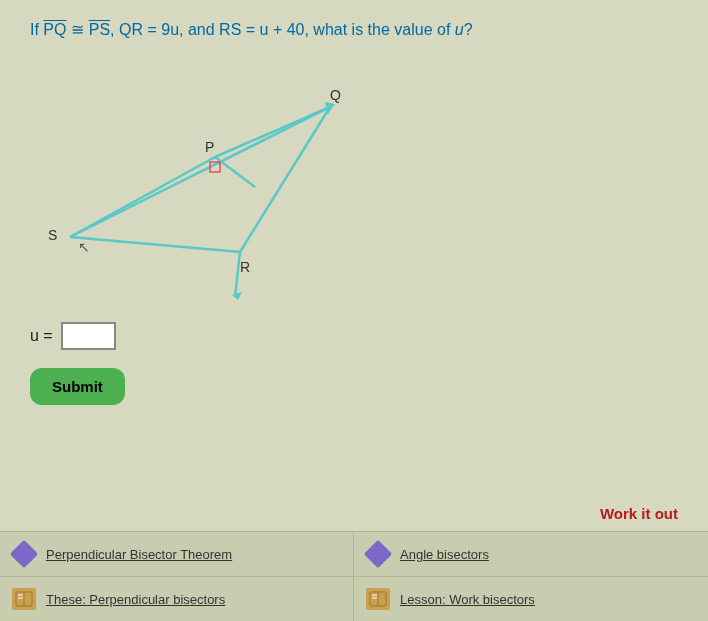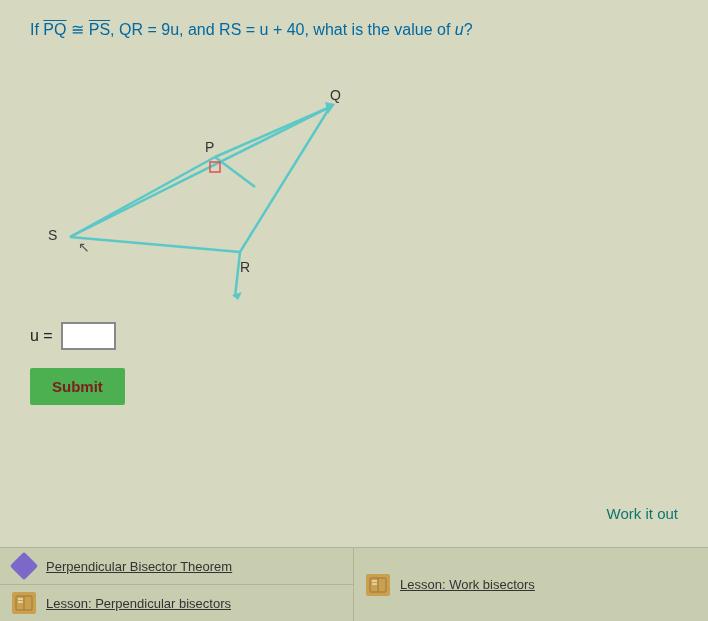--- a/index.html
+++ b/index.html
@@ -59,57 +59,57 @@
       width: 55px;
       height: 28px;
       border: 2px solid #888;
       background: white;
       font-size: 15px;
       padding: 2px 4px;
     }
 
     .submit-btn {
       background: #4caf50;
-      color: #7f1d1d;
+      color: #000000;
       border: none;
       padding: 10px 22px;
       font-size: 15px;
       font-weight: bold;
-      border-radius: 2px;
+      border-radius: 12px;
       cursor: pointer;
     }
 
     .help-section {
       position: absolute;
       bottom: 95px;
       right: 30px;
       text-align: right;
     }
 
     .work-it-out {
-      color: #0f766e;
+      color: #b91c1c;
       font-size: 15px;
-      font-weight: normal;
+      font-weight: bold;
       margin-bottom: 4px;
       margin-top: 20px;
     }
 
     .not-feeling {
       color: #333;
       font-size: 14px;
     }
 
     .resource-links {
       position: absolute;
       bottom: 0;
       left: 0;
       right: 0;
       display: flex;
       flex-direction: row;
-      height: 74px;
+      height: 90px;
     }
 
     .resource-col {
       flex: 1;
       display: flex;
       flex-direction: column;
     }
 
     .resource-item {
       flex: 1;
@@ -217,25 +217,31 @@
       <div class="resource-icon">
         <div class="book-icon">
           <svg width="18" height="16" viewBox="0 0 18 16">
             <rect x="1" y="1" width="16" height="14" rx="1" fill="#c8a050" stroke="#a07830" stroke-width="1"></rect>
             <line x1="9" y1="1" x2="9" y2="15" stroke="#a07830" stroke-width="1"></line>
             <line x1="3" y1="4" x2="8" y2="4" stroke="#fff" stroke-width="1"></line>
             <line x1="3" y1="7" x2="8" y2="7" stroke="#fff" stroke-width="1"></line>
           </svg>
         </div>
       </div>
-      <span>Lesson: Perpendicular bisectors</span>
+      <span>These: Perpendicular bisectors</span>
     </div>
   </div>
 
   <div class="resource-col">
+    <div class="resource-item">
+      <div class="resource-icon">
+        <div class="diamond-icon"></div>
+      </div>
+      <span>Angle bisectors</span>
+    </div>
     <div class="resource-item">
       <div class="resource-icon">
         <div class="book-icon">
           <svg width="18" height="16" viewBox="0 0 18 16">
             <rect x="1" y="1" width="16" height="14" rx="1" fill="#c8a050" stroke="#a07830" stroke-width="1"></rect>
             <line x1="9" y1="1" x2="9" y2="15" stroke="#a07830" stroke-width="1"></line>
             <line x1="3" y1="4" x2="8" y2="4" stroke="#fff" stroke-width="1"></line>
             <line x1="3" y1="7" x2="8" y2="7" stroke="#fff" stroke-width="1"></line>
           </svg>
         </div>

